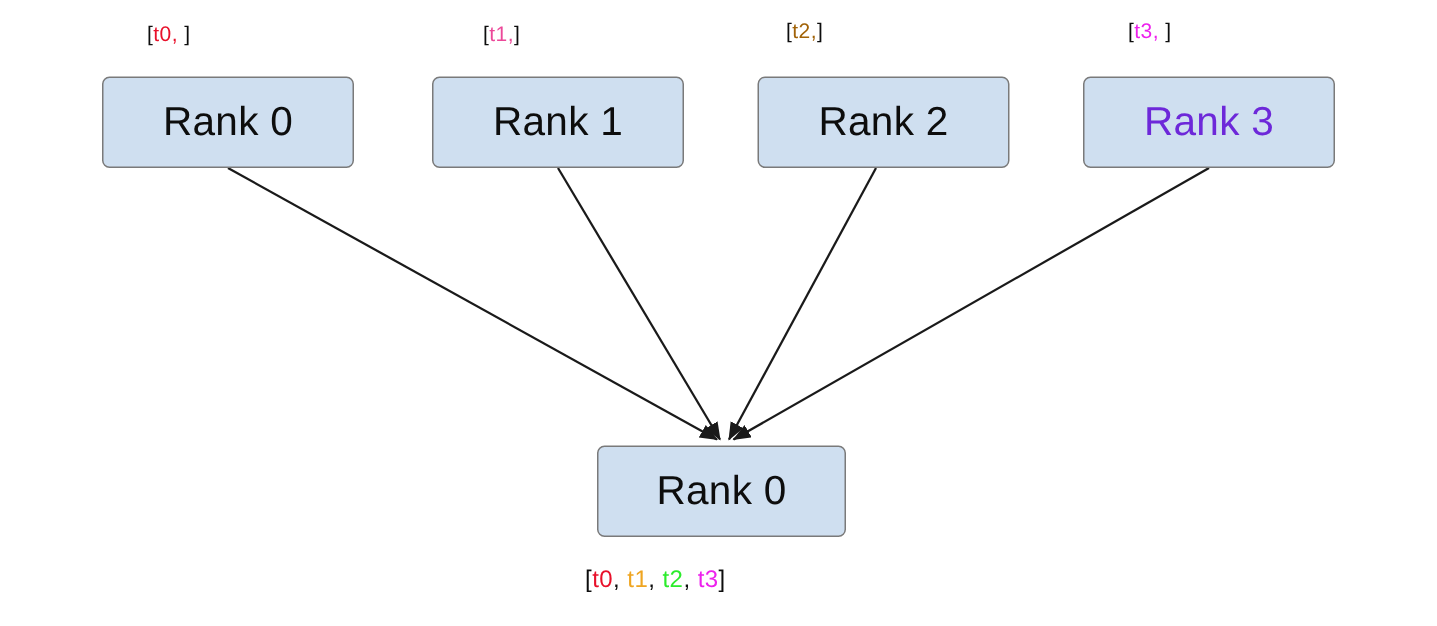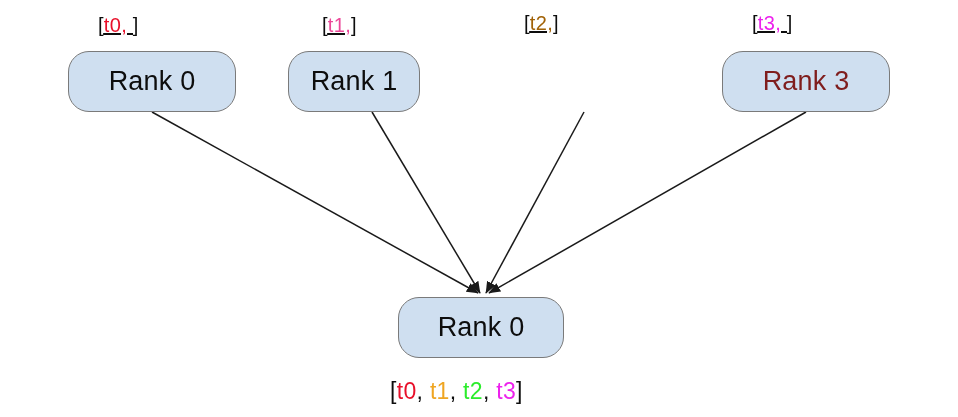--- a/index.html
+++ b/index.html
@@ -23,45 +23,44 @@
     top: 0;
     width: 958px;
     height: 417px;
     pointer-events: none;
   }
   .node {
     position: absolute;
     box-sizing: border-box;
     background: #cfdff0;
     border: 1.6px solid #7a7a7a;
-    border-radius: 21px;
+    border-radius: 5px;
     display: flex;
     align-items: center;
     justify-content: center;
     color: #0d0d0d;
     font-size: 27px;
     font-weight: 400;
     letter-spacing: 0.2px;
   }
   .tensor-label {
     position: absolute;
-    font-size: 20px;
+    font-size: 14px;
     color: #0d0d0d;
     white-space: nowrap;
     letter-spacing: 0.3px;
-    text-decoration: underline;
   }
   .tensor-label .bracket { color: #0d0d0d; }
   .t0 { color: #e8102a; }
   .t1 { color: #efa521; }
   .t2 { color: #2bec2b; }
   .t3 { color: #ed21ed; }
   .result-label {
     position: absolute;
-    font-size: 23px;
+    font-size: 16px;
     color: #0d0d0d;
     white-space: nowrap;
     letter-spacing: 0.3px;
   }
   .watermark {
     position: absolute;
     font-size: 25px;
     color: #e2e2e2;
     white-space: nowrap;
     letter-spacing: 1px;
@@ -102,24 +101,27 @@
   <div class="tensor-label" id="label-2" style="left: 524px; top: 12px;">
     <span class="bracket">[</span><span class="t2" style="color: #a16207;">t2,</span><span class="bracket">]</span>
   </div>
   <div class="tensor-label" id="label-3" style="left: 752px; top: 12px;">
     <span class="bracket">[</span><span class="t3" style="color: rgb(237, 33, 237);">t3,</span><span class="bracket"> ]</span>
   </div>
 
   <div class="node" id="node-0" style="left: 68px; top: 51px; width: 168px; height: 61px; background: rgb(207, 223, 240); border-color: rgb(122, 122, 122); color: rgb(13, 13, 13);">
     <span>Rank 0</span>
   </div>
-  <div class="node" id="node-1" style="left: 288px; top: 51px; width: 132px; height: 61px; background: rgb(207, 223, 240); border-color: rgb(122, 122, 122); color: rgb(13, 13, 13);">
+  <div class="node" id="node-1" style="left: 288px; top: 51px; width: 168px; height: 61px; background: rgb(207, 223, 240); border-color: rgb(122, 122, 122); color: rgb(13, 13, 13);">
     <span>Rank 1</span>
   </div>
-  <div class="node" id="node-3" style="left: 722px; top: 51px; width: 168px; height: 61px; background: rgb(207, 223, 240); border-color: rgb(122, 122, 122); color: #7f1d1d;">
+  <div class="node" id="node-2" style="left: 505px; top: 51px; width: 168px; height: 61px; background: rgb(207, 223, 240); border-color: rgb(122, 122, 122); color: rgb(13, 13, 13);">
+    <span>Rank 2</span>
+  </div>
+  <div class="node" id="node-3" style="left: 722px; top: 51px; width: 168px; height: 61px; background: rgb(207, 223, 240); border-color: rgb(122, 122, 122); color: #6d28d9;">
     <span>Rank 3</span>
   </div>
   <div class="node" id="node-4" style="left: 398px; top: 297px; width: 166px; height: 61px; background: rgb(207, 223, 240); border-color: rgb(122, 122, 122); color: rgb(13, 13, 13);">
     <span>Rank 0</span>
   </div>
 
   <div class="result-label" id="result-label" style="left: 390px; top: 378px;"><span>[</span><span style="color: rgb(232, 16, 42);">t0</span><span>, </span><span style="color: rgb(239, 165, 33);">t1</span><span>, </span><span style="color: rgb(43, 236, 43);">t2</span><span>, </span><span style="color: rgb(237, 33, 237);">t3</span><span>]</span></div>
 
 
 </div>

